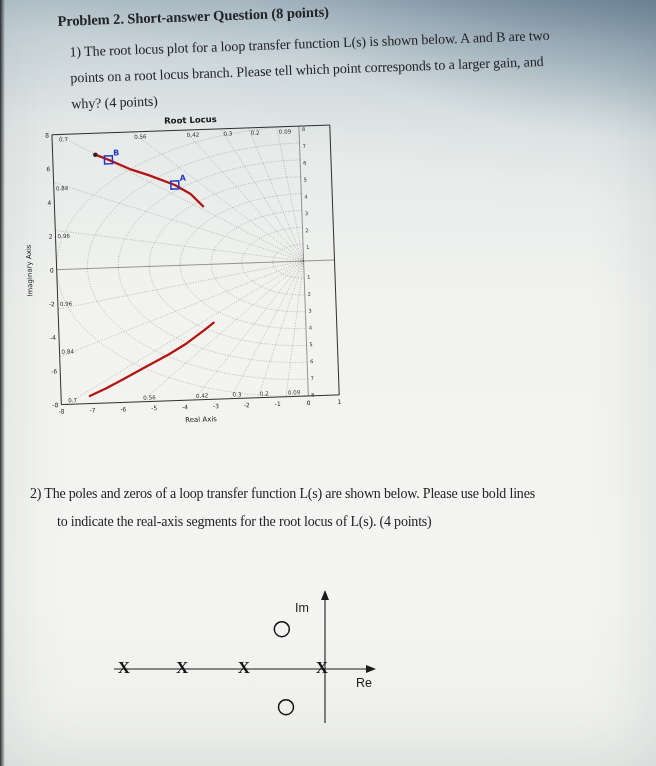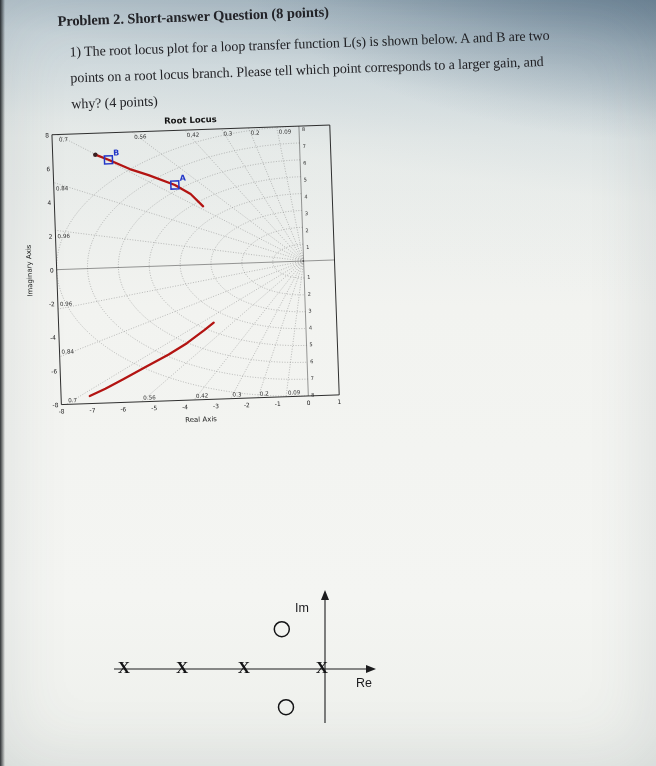--- a/index.html
+++ b/index.html
@@ -143,20 +143,22 @@
         <path d="M 62.7 282.4 L 78.5 275.7 L 96.7 266.9 L 119.9 255.2 L 143.0 243.6 L 161.6 233.0 L 179.8 220.3 L 189.1 213.4" fill="none" stroke="#b31412" stroke-width="2.3" stroke-linecap="round" stroke-linejoin="round"></path>
         <circle cx="76.62666666666667" cy="41.43124999999999" r="2.3" fill="#3a2020"></circle>
         <rect x="85.6" y="42.99999999999999" width="8" height="8" fill="none" stroke="#2236c8" stroke-width="1.5"></rect>
         <text x="94.6" y="42.99999999999999" class="mk" fill="#2236c8">B</text>
         <rect x="151.08444444444444" y="70.50625000000001" width="8" height="8" fill="none" stroke="#2236c8" stroke-width="1.5"></rect>
         <text x="160.08444444444444" y="70.50625000000001" class="mk" fill="#2236c8">A</text>
       </svg>
   </div>
 
   <div class="qblock q2">
+    <div>2)  The poles and zeros of a loop transfer function L(s) are shown below.  Please use bold lines</div>
+    <div class="cont">to indicate the real-axis segments for the root locus of L(s). (4 points)</div>
   </div>
 
   <div class="fig fig-pz">
     <svg id="pz-svg" width="320" height="150" viewBox="0 0 320 150">
         <line x1="241" y1="12" x2="241" y2="140" stroke="#1c1c1e" stroke-width="1.1"></line>
         <polygon points="237,17 245,17 241,7" fill="#1c1c1e"></polygon>
         <line x1="30" y1="86" x2="283" y2="86" stroke="#1c1c1e" stroke-width="1.1"></line>
         <polygon points="282,82 282,90 292,86" fill="#1c1c1e"></polygon>
         <text x="225" y="29" class="pzlab" text-anchor="end">Im</text>
         <text x="272" y="104" class="pzlab">Re</text>

